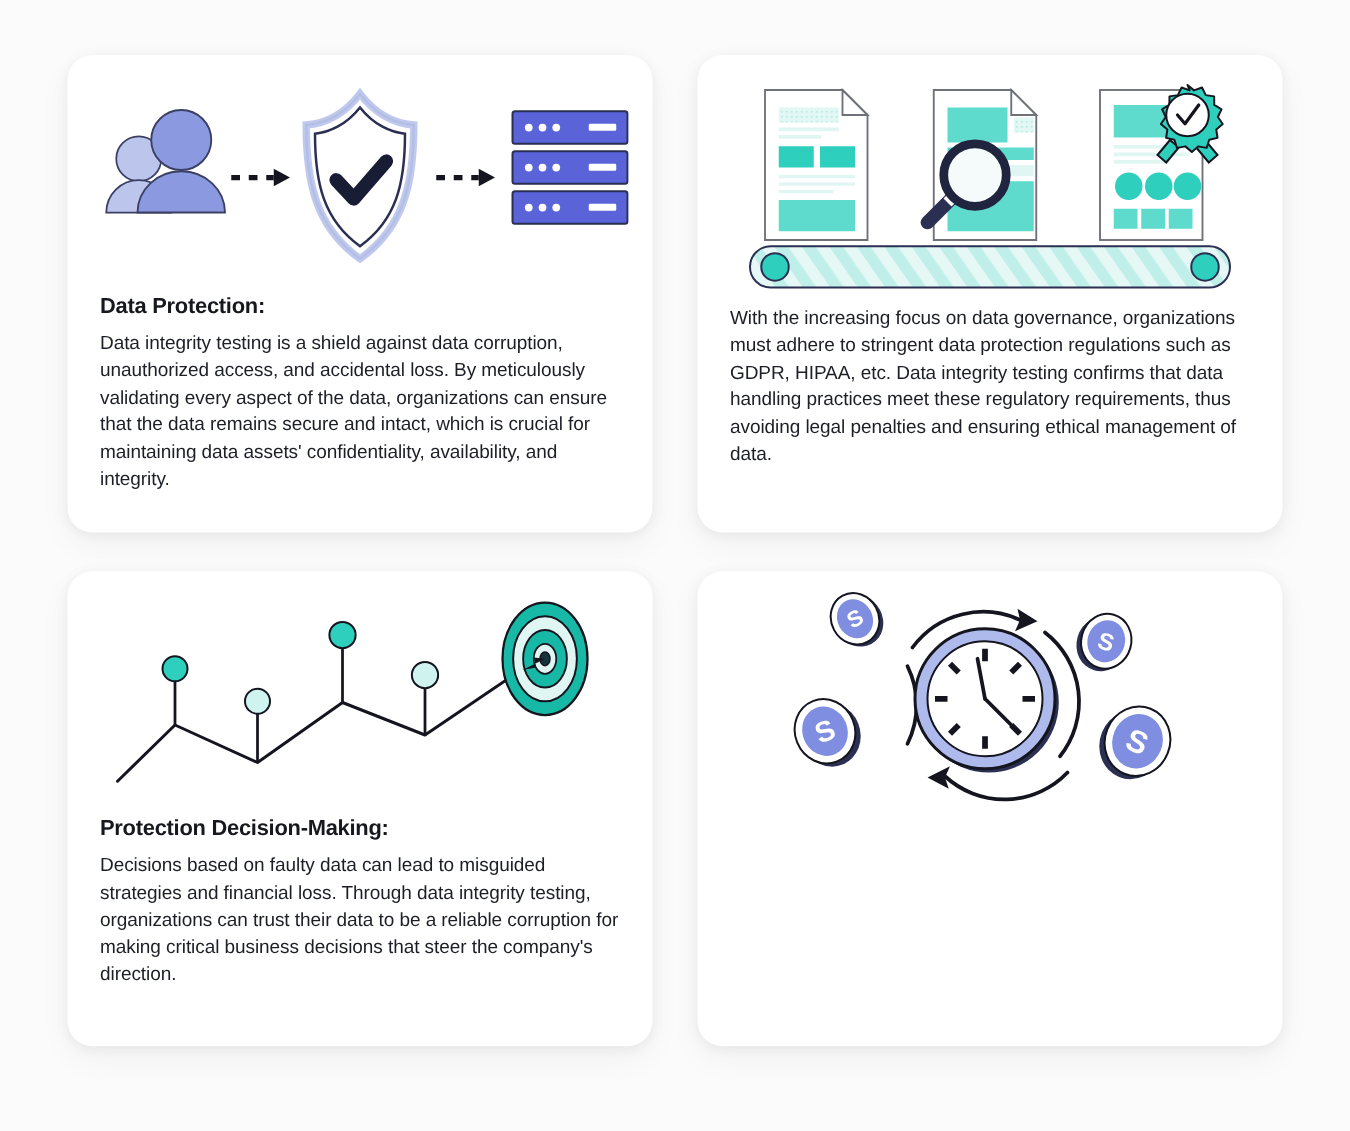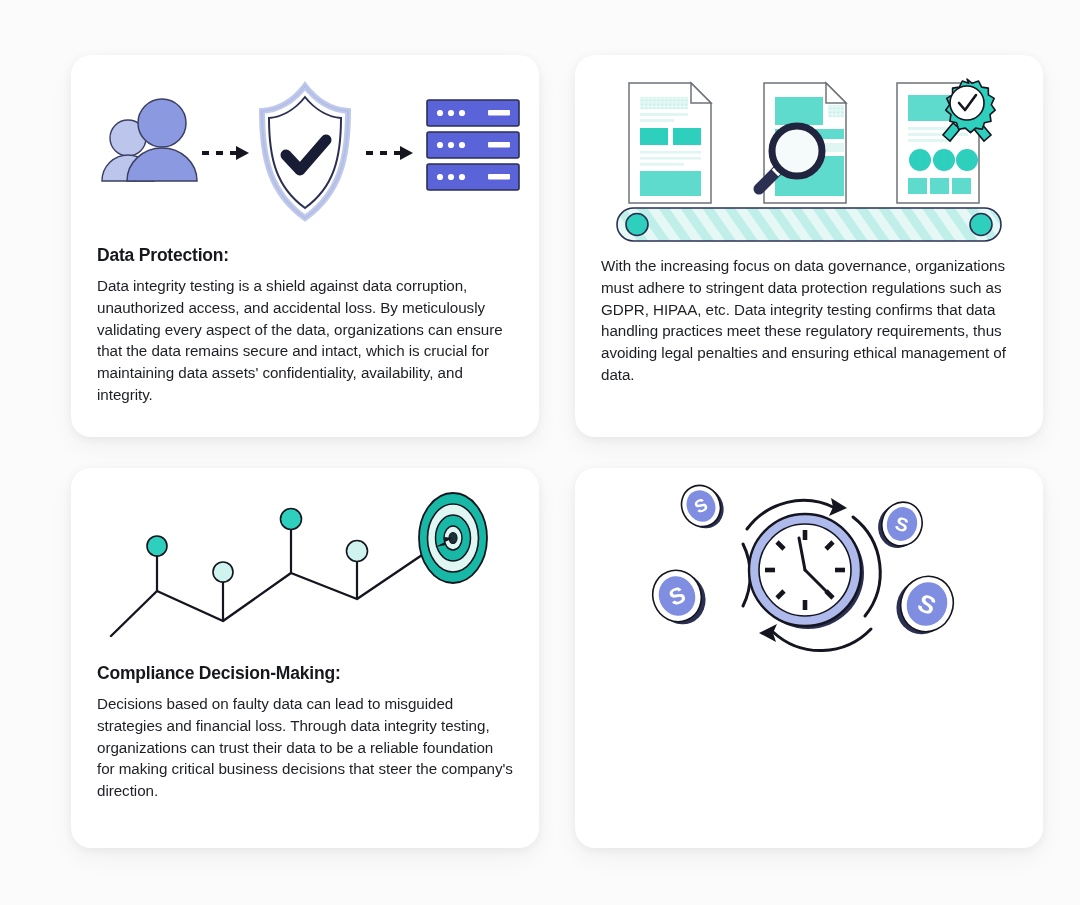--- a/index.html
+++ b/index.html
@@ -8,23 +8,22 @@
     background:#fbfbfb;
     font-family:"Liberation Sans", sans-serif;
     overflow:hidden;
   }
   .grid{
     position:absolute;left:0;top:0;width:892px;height:905px;
     display:grid;
     grid-template-columns:468px 468px;
     grid-template-rows:382px 380px;
     column-gap:36px;row-gap:31px;
-    padding:55px 54px;
+    padding:44px 54px;
     box-sizing:border-box;
-    margin-left:17px;
   }
   .card{
     background:#ffffff;
     border-radius:20px;
     box-shadow:0 2px 10px rgba(0,0,0,0.055), 0 10px 26px rgba(0,0,0,0.045);
     position:relative;
     overflow:hidden;
   }
   .art{
     height:190px;
@@ -215,22 +214,22 @@
           <ellipse cx="358" cy="57" rx="34" ry="45" fill="#17B9A6" stroke="#14151f" stroke-width="1.8"></ellipse>
           <ellipse cx="358" cy="57" rx="25.5" ry="34" fill="#DFF6F2" stroke="#14151f" stroke-width="1.6"></ellipse>
           <ellipse cx="358" cy="57" rx="17.5" ry="23" fill="#17B9A6" stroke="#14151f" stroke-width="1.5"></ellipse>
           <ellipse cx="358" cy="57" rx="9" ry="12" fill="#DFF6F2" stroke="#14151f" stroke-width="1.4"></ellipse>
           <ellipse cx="358" cy="57" rx="4" ry="5.5" fill="#16343a" stroke="#14151f" stroke-width="1.2"></ellipse>
           <path d="M340 66 l18 -9 l-9 -1 l2 8 z" fill="#14151f"></path>
         </g>
       </svg>
     </div>
     <div class="body">
-      <h3 class="card-title">Compliance Decision-Making:</h3>
-      <p class="card-text">Decisions based on faulty data can lead to misguided strategies and financial loss. Through data integrity testing, organizations can trust their data to be a reliable foundation for making critical business decisions that steer the company's direction.</p>
+      <h3 class="card-title">Protection Decision-Making:</h3>
+      <p class="card-text">Decisions based on faulty data can lead to misguided strategies and financial loss. Through data integrity testing, organizations can trust their data to be a reliable corruption for making critical business decisions that steer the company's direction.</p>
     </div>
   </div>
 
   <div class="card">
     <div class="art art4">
       <svg width="340" height="180" viewBox="0 0 340 180">
 
         <g transform="translate(62,22) rotate(-28)">
           <ellipse cx="2" cy="3" rx="19" ry="21" fill="#2b2f52"></ellipse>
           <ellipse cx="0" cy="0" rx="19" ry="21" fill="#ffffff" stroke="#14151f" stroke-width="1.6"></ellipse>

